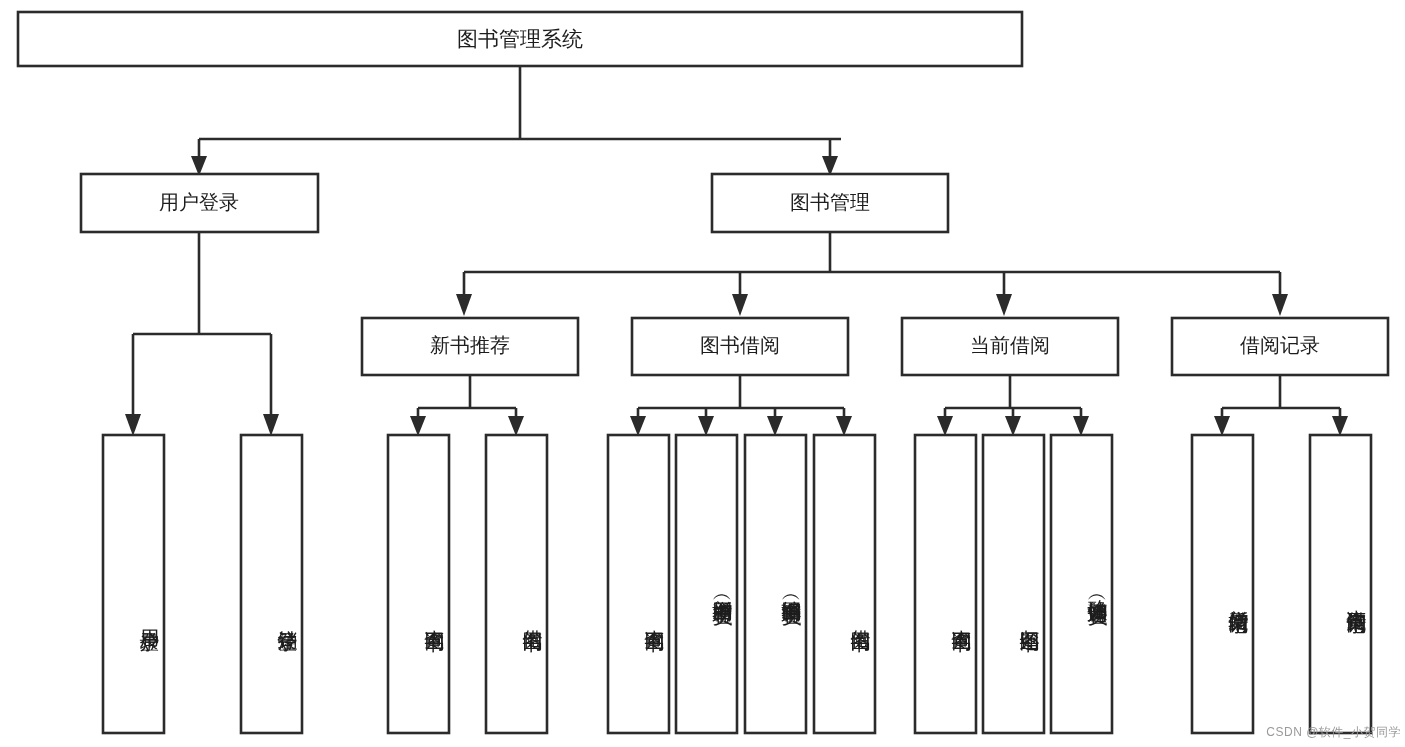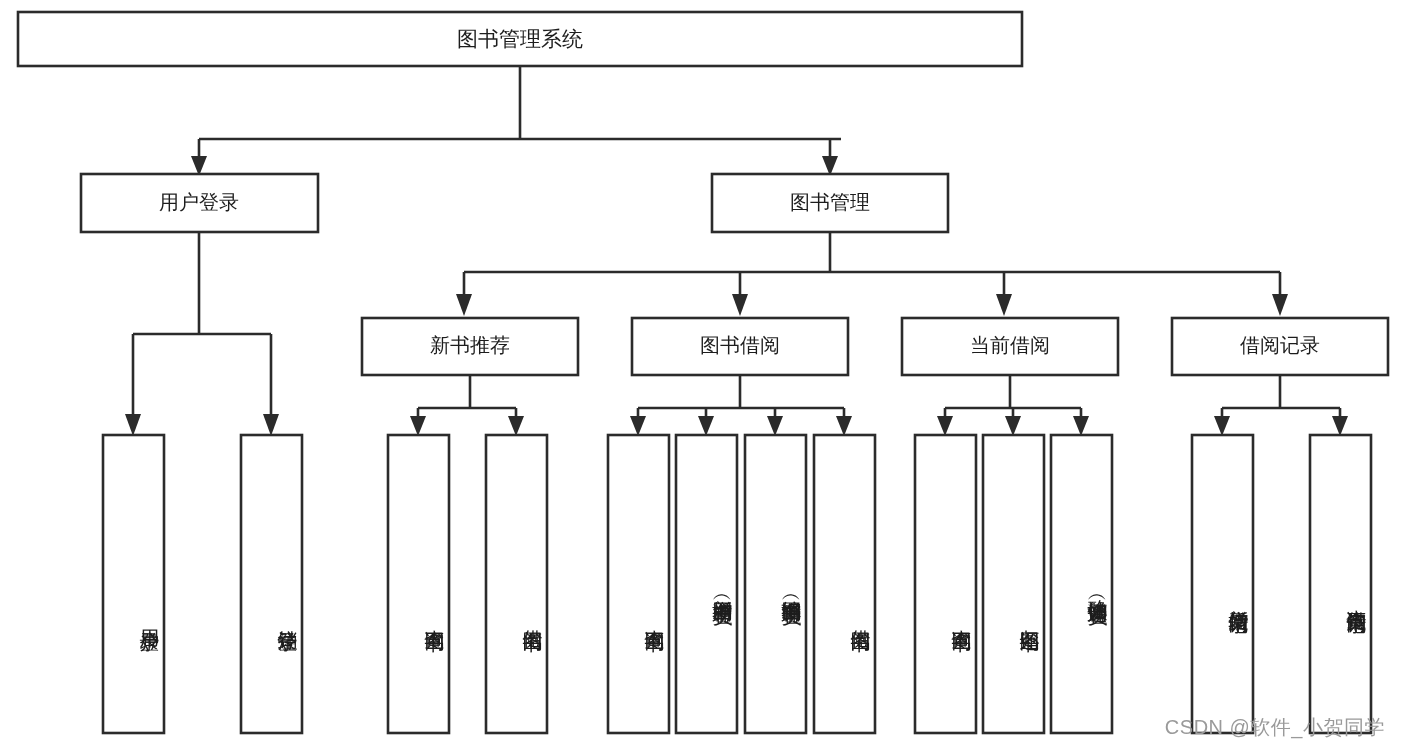--- a/index.html
+++ b/index.html
@@ -61,24 +61,24 @@
     text-orientation: upright;
     display: flex;
     align-items: flex-start;
     justify-content: center;
     white-space: nowrap;
     letter-spacing: 1px;
     pointer-events: none;
   }
   .watermark {
     position: absolute;
-    right: 20px;
+    right: 4px;
     bottom: 6px;
     font-family: "Liberation Sans", "DejaVu Sans", sans-serif;
-    font-size: 20px;
+    font-size: 12px;
     color: #9a9a9a;
     letter-spacing: 0.5px;
     white-space: nowrap;
   }
 </style>
 </head>
 <body>
 
 <div id="chart-root">
 

